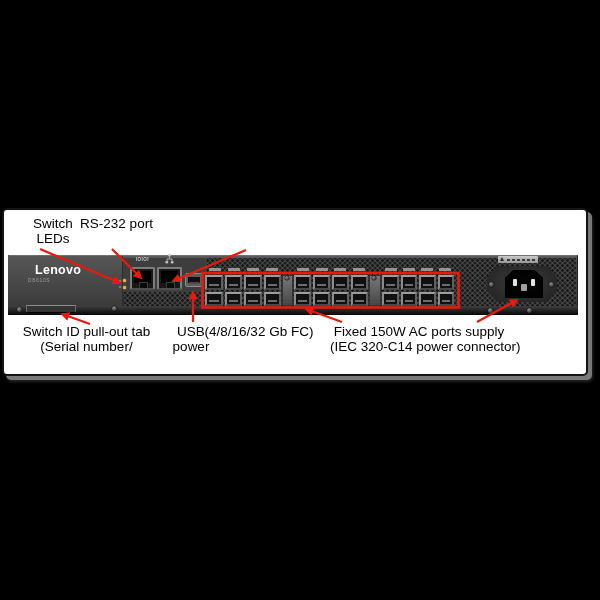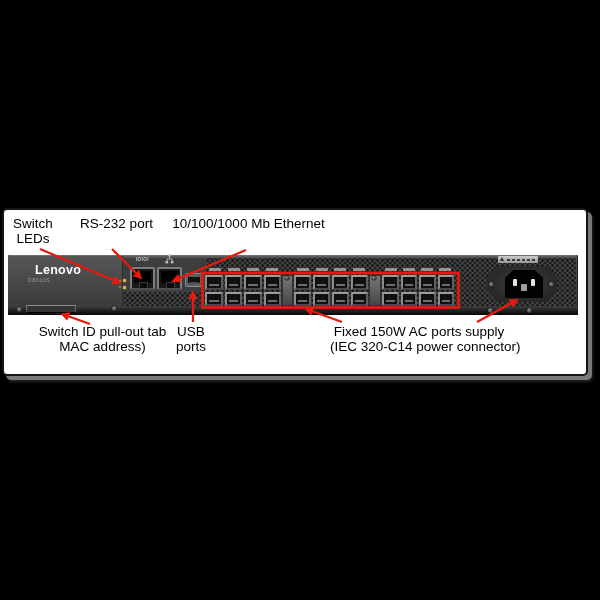--- a/index.html
+++ b/index.html
@@ -120,40 +120,40 @@
     background:repeating-linear-gradient(90deg,#3b3b3b 0 3px,rgba(0,0,0,0) 3px 5px);}
 
   .annotation-overlay{position:absolute;left:0;top:0;z-index:8;pointer-events:none;}
   .eth-icon{position:absolute;left:164px;top:254px;z-index:4;}
 </style>
 </head>
 <body>
 
 <div class="figure-panel"></div>
 
-<div class="callout" style="left:2px;top:217px;width:62px;">
+<div class="callout" style="left:22px;top:217px;width:62px;">
   <div class="line">Switch</div>
   <div class="line">LEDs</div>
 </div>
 <div class="callout" style="left:64px;top:217px;width:105px;">
   <div class="line">RS-232 port</div>
 </div>
 <div class="callout" style="left:146px;top:217px;width:205px;">
-  <div class="line">10/100/1000 Mb Ethernet</div>
-</div>
-
-<div class="callout" style="left:20px;top:325px;width:165px;">
+</div>
+
+<div class="callout" style="left:4px;top:325px;width:165px;">
   <div class="line">Switch ID pull-out tab</div>
-  <div class="line">MAC address)</div>
+  <div class="line">(Serial number/</div>
 </div>
 <div class="callout" style="left:163px;top:325px;width:56px;">
   <div class="line">USB</div>
-  <div class="line">ports</div>
+  <div class="line">power</div>
 </div>
 <div class="callout" style="left:179px;top:325px;width:160px;">
+  <div class="line">(4/8/16/32 Gb FC)</div>
 </div>
 <div class="callout" style="left:330px;top:325px;width:178px;">
   <div class="line">Fixed 150W AC ports supply</div>
   <div class="line">(IEC 320-C14 power connector)</div>
 </div>
 
 <div class="chassis"></div>
 <div class="vents"></div>
 <div class="mgmt-zone"></div>
 

